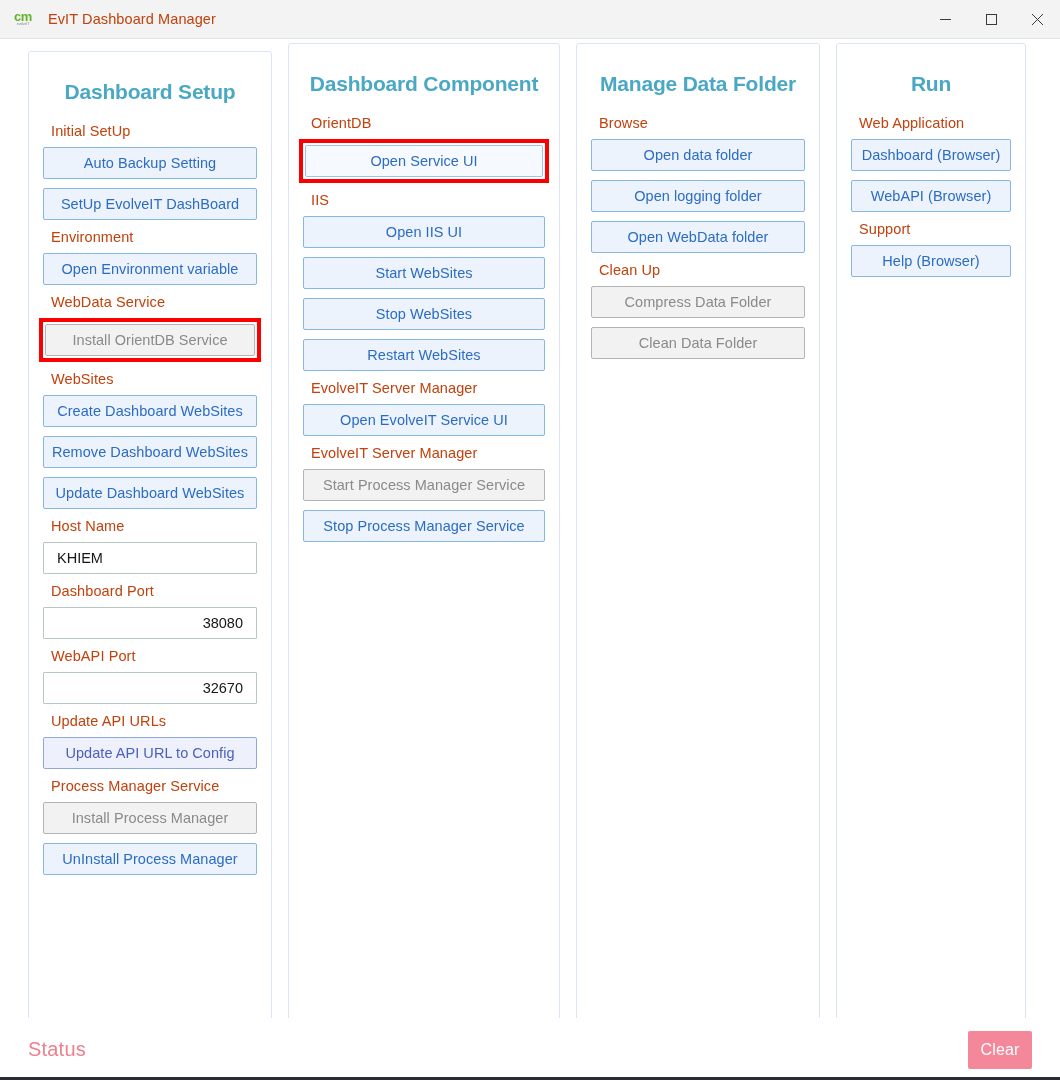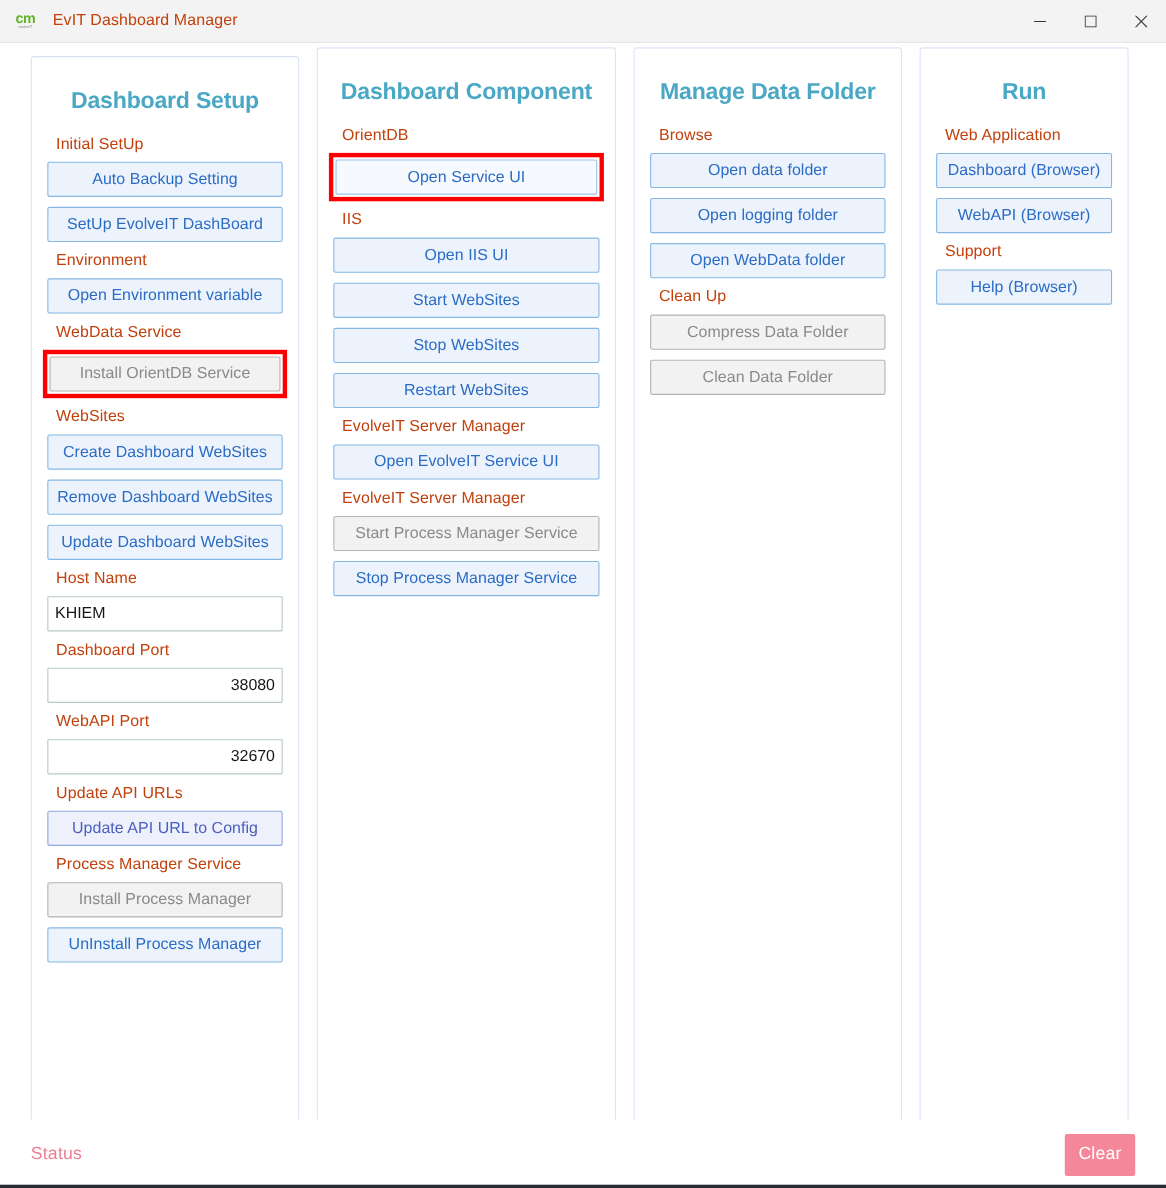--- a/index.html
+++ b/index.html
@@ -149,21 +149,21 @@
 
   .field-input {
     display: block;
     width: 100%;
     height: 32px;
     background: #ffffff;
     border: 1px solid #b8c9c4;
     color: #161616;
     font-size: 14.5px;
     font-family: "Liberation Sans", sans-serif;
-    padding: 0 6px;
+    padding: 0 13px;
     margin-bottom: 9px;
     border-radius: 1px;
     outline: none;
   }
   .field-input.right { text-align: right; }
 
   
   .redbox {
     position: relative;
     border: 4px solid #fb0000;
@@ -181,21 +181,21 @@
     right: 0;
     bottom: 0;
     height: 62px;
     background: #ffffff;
     border-top: 1px solid #ffffff;
     display: flex;
     align-items: center;
     padding: 0 28px;
   }
   .status-text {
-    font-size: 16px;
+    font-size: 20px;
     color: #ee7f8e;
     letter-spacing: 0.2px;
     flex: 1;
   }
   .clear-btn {
     background: #f4889a;
     border: none;
     color: #ffffff;
     font-size: 16px;
     font-family: "Liberation Sans", sans-serif;

